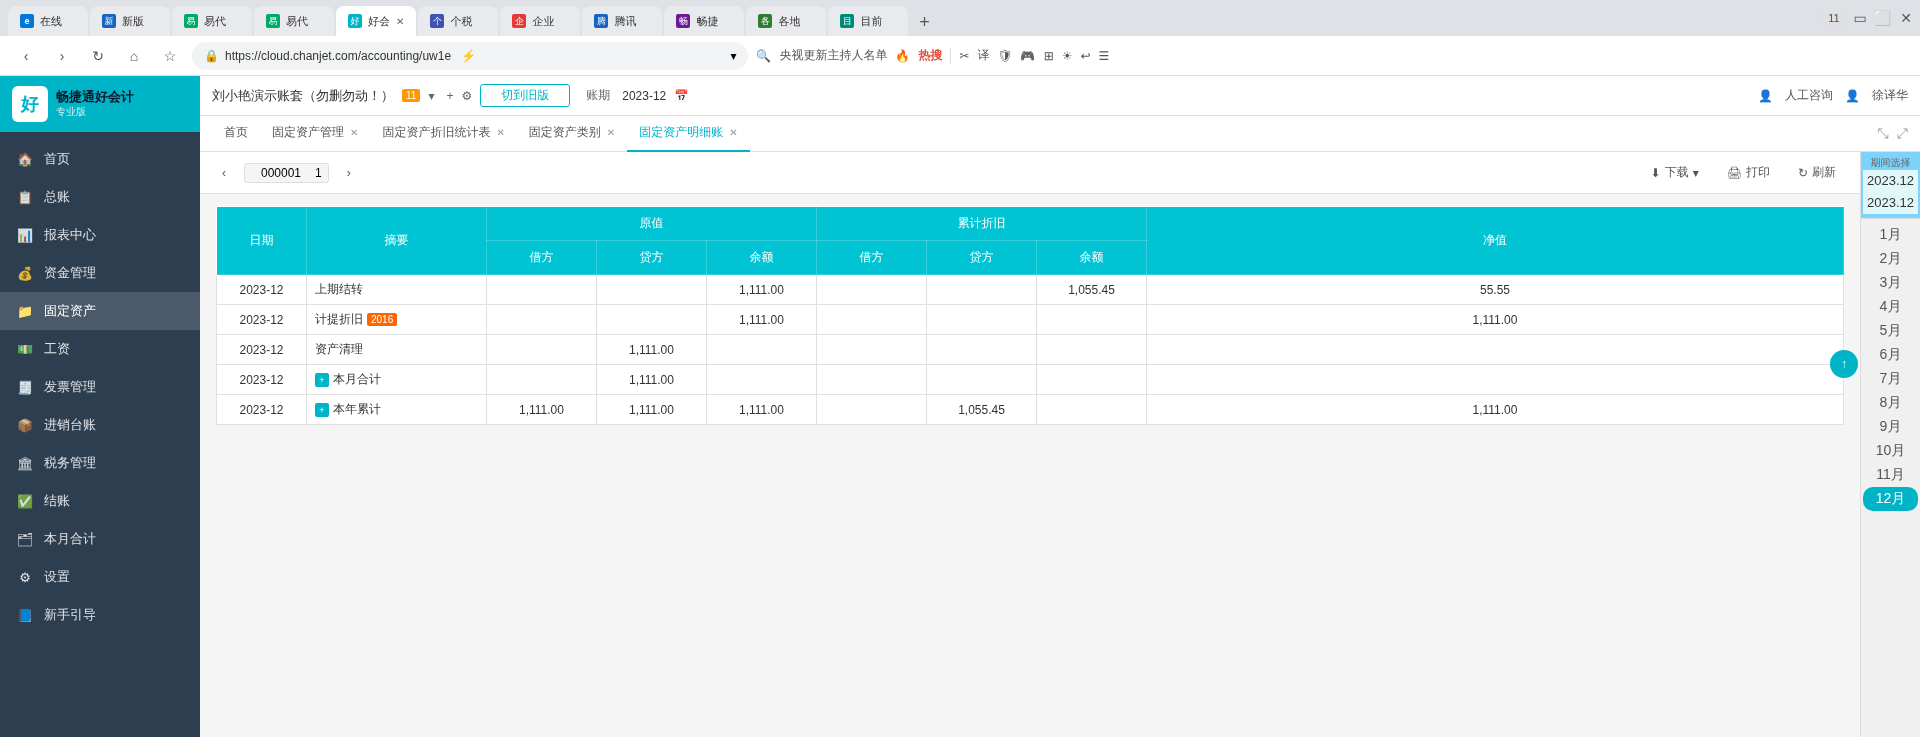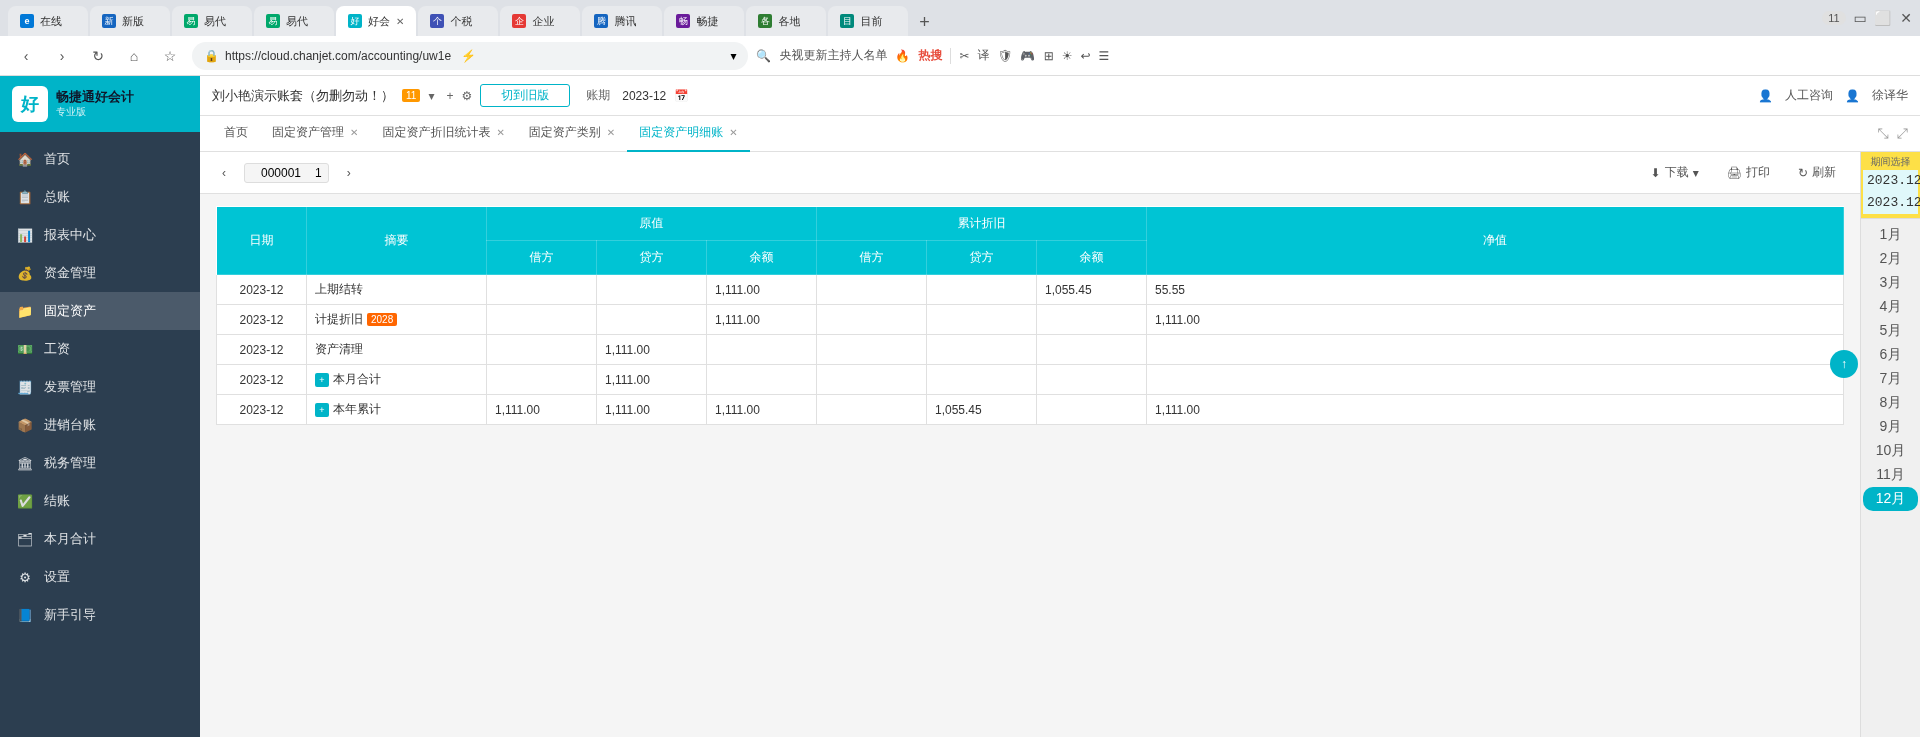--- a/index.html
+++ b/index.html
@@ -59,32 +59,32 @@
     .nav-arrow { cursor: pointer; color: #555; padding: 2px 6px; }
     .page-input-group { display: flex; align-items: center; gap: 4px; background: #f5f5f5; border: 1px solid #ddd; border-radius: 3px; padding: 2px 6px; }
     .page-input { width: 60px; border: none; background: transparent; font-size: 12px; text-align: center; outline: none; }
     .toolbar-right { margin-left: auto; display: flex; align-items: center; gap: 12px; }
     .toolbar-btn { display: flex; align-items: center; gap: 4px; cursor: pointer; color: #555; font-size: 12px; padding: 4px 8px; border-radius: 3px; }
 
     
     .ledger-table { width: 100%; border-collapse: collapse; background: #fff; }
     .ledger-table th { background: #00c4d4; color: #fff; text-align: center; padding: 8px 6px; font-size: 12px; font-weight: normal; border: 1px solid rgba(255,255,255,0.2); }
     .ledger-table td { border: 1px solid #e0e0e0; padding: 6px 8px; font-size: 12px; color: #333; }
-    .ledger-table td.number { text-align: left; }
+    .ledger-table td.number { text-align: center; }
     .ledger-table td.center { text-align: center; }
     .row-icon { display: inline-block; width: 14px; height: 14px; background: #00b4c8; color: #fff; border-radius: 2px; text-align: center; line-height: 14px; font-size: 9px; margin-right: 4px; }
     .period-date-item { font-size: 13px; color: #333; padding: 2px 4px; cursor: pointer; width: 100%; text-align: center; }
     .period-date-item.selected { background: #e0f8fa; }
 
     
     .tab-action-btns { margin-left: auto; display: flex; gap: 8px; color: #999; font-size: 14px; }
     .tab-action-btn { cursor: pointer; }
 
     .right-sidebar { width: 60px; background: #f0f0f0; border-left: 1px solid #ddd; display: flex; flex-direction: column; }
-    .period-select-header { background: #fde047; padding: 4px 2px; text-align: center; font-size: 10px; color: #666; border-bottom: 1px solid #ddd; line-height: 1.4; font-family: Liberation Mono, monospace; }
+    .period-select-header { background: #7dd3fc; padding: 4px 2px; text-align: center; font-size: 10px; color: #666; border-bottom: 1px solid #ddd; line-height: 1.4; }
     .period-date-list { padding: 4px 2px; }
     .month-item { text-align: center; padding: 3px 2px; font-size: 14px; color: #555; cursor: pointer; }
     .month-item.active { background: #00b4c8; color: #fff; border-radius: 10px; }
 
     .main-wrapper { display: flex; flex-direction: column; flex: 1; overflow: hidden; }
   </style>
 </head>
 <body>
 
 <div class="browser-bar">
@@ -342,21 +342,21 @@
     <td class="number"></td>
     <td class="number"></td>
     <td class="number">1,111.00</td>
     <td class="number"></td>
     <td class="number"></td>
     <td class="number">1,055.45</td>
     <td class="number">55.55</td>
   </tr>
                 <tr>
     <td class="center">2023-12</td>
-    <td>计提折旧<span style="background:#ff6600;color:#fff;font-size:10px;padding:1px 4px;border-radius:2px;margin-left:4px;">2028</span></td>
+    <td>计提折旧<span style="background:#ff6600;color:#fff;font-size:10px;padding:1px 4px;border-radius:2px;margin-left:4px;">2016</span></td>
     <td class="number"></td>
     <td class="number"></td>
     <td class="number">1,111.00</td>
     <td class="number"></td>
     <td class="number"></td>
     <td class="number"></td>
     <td class="number">1,111.00</td>
   </tr>
                 <tr>
     <td class="center">2023-12</td>

